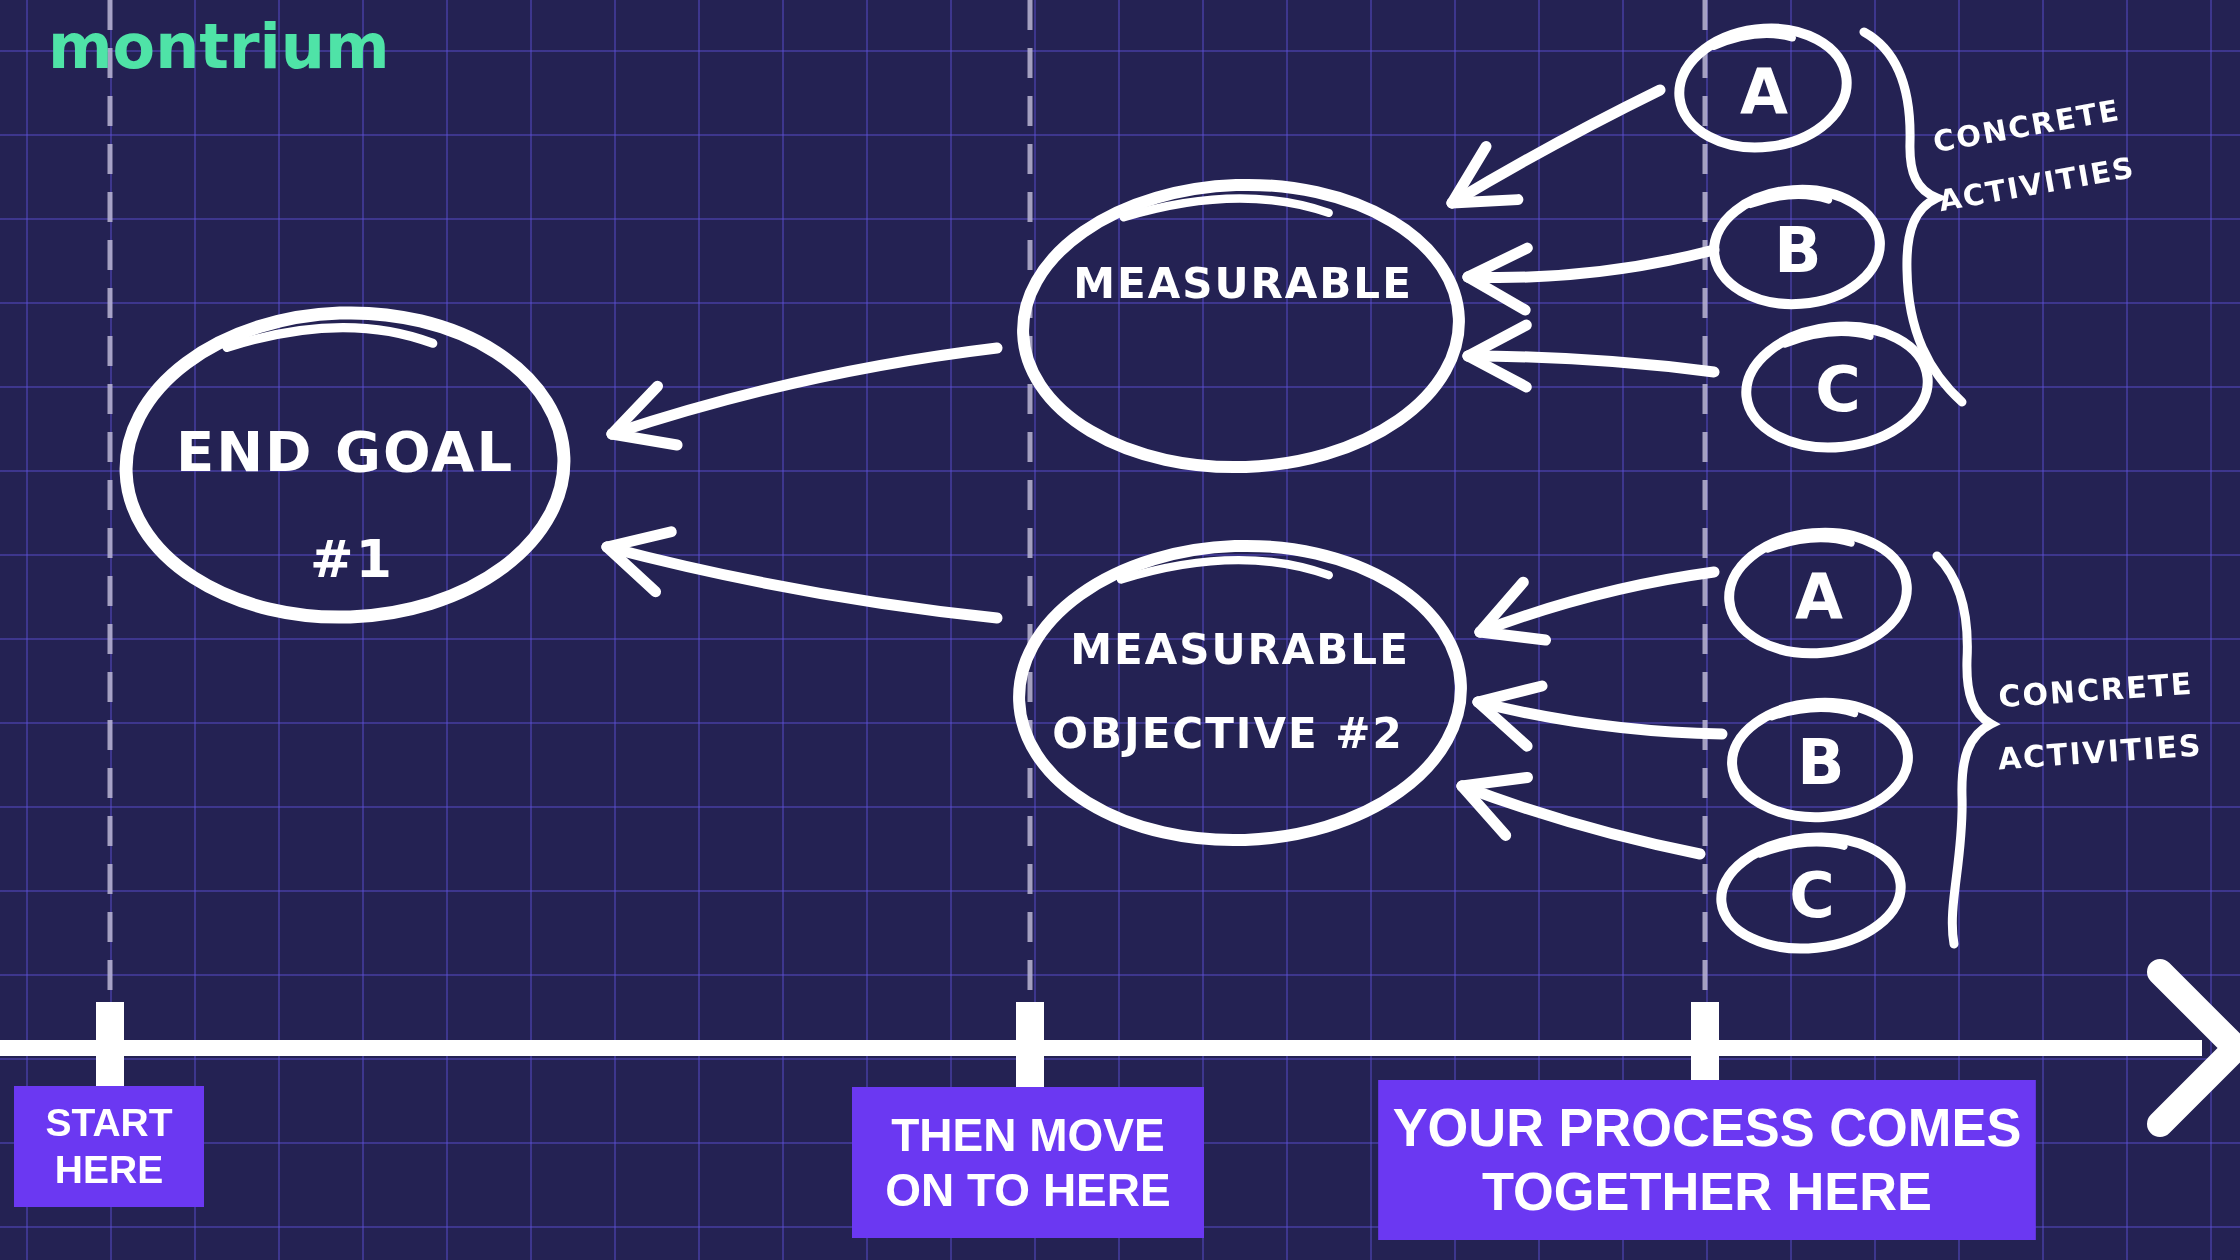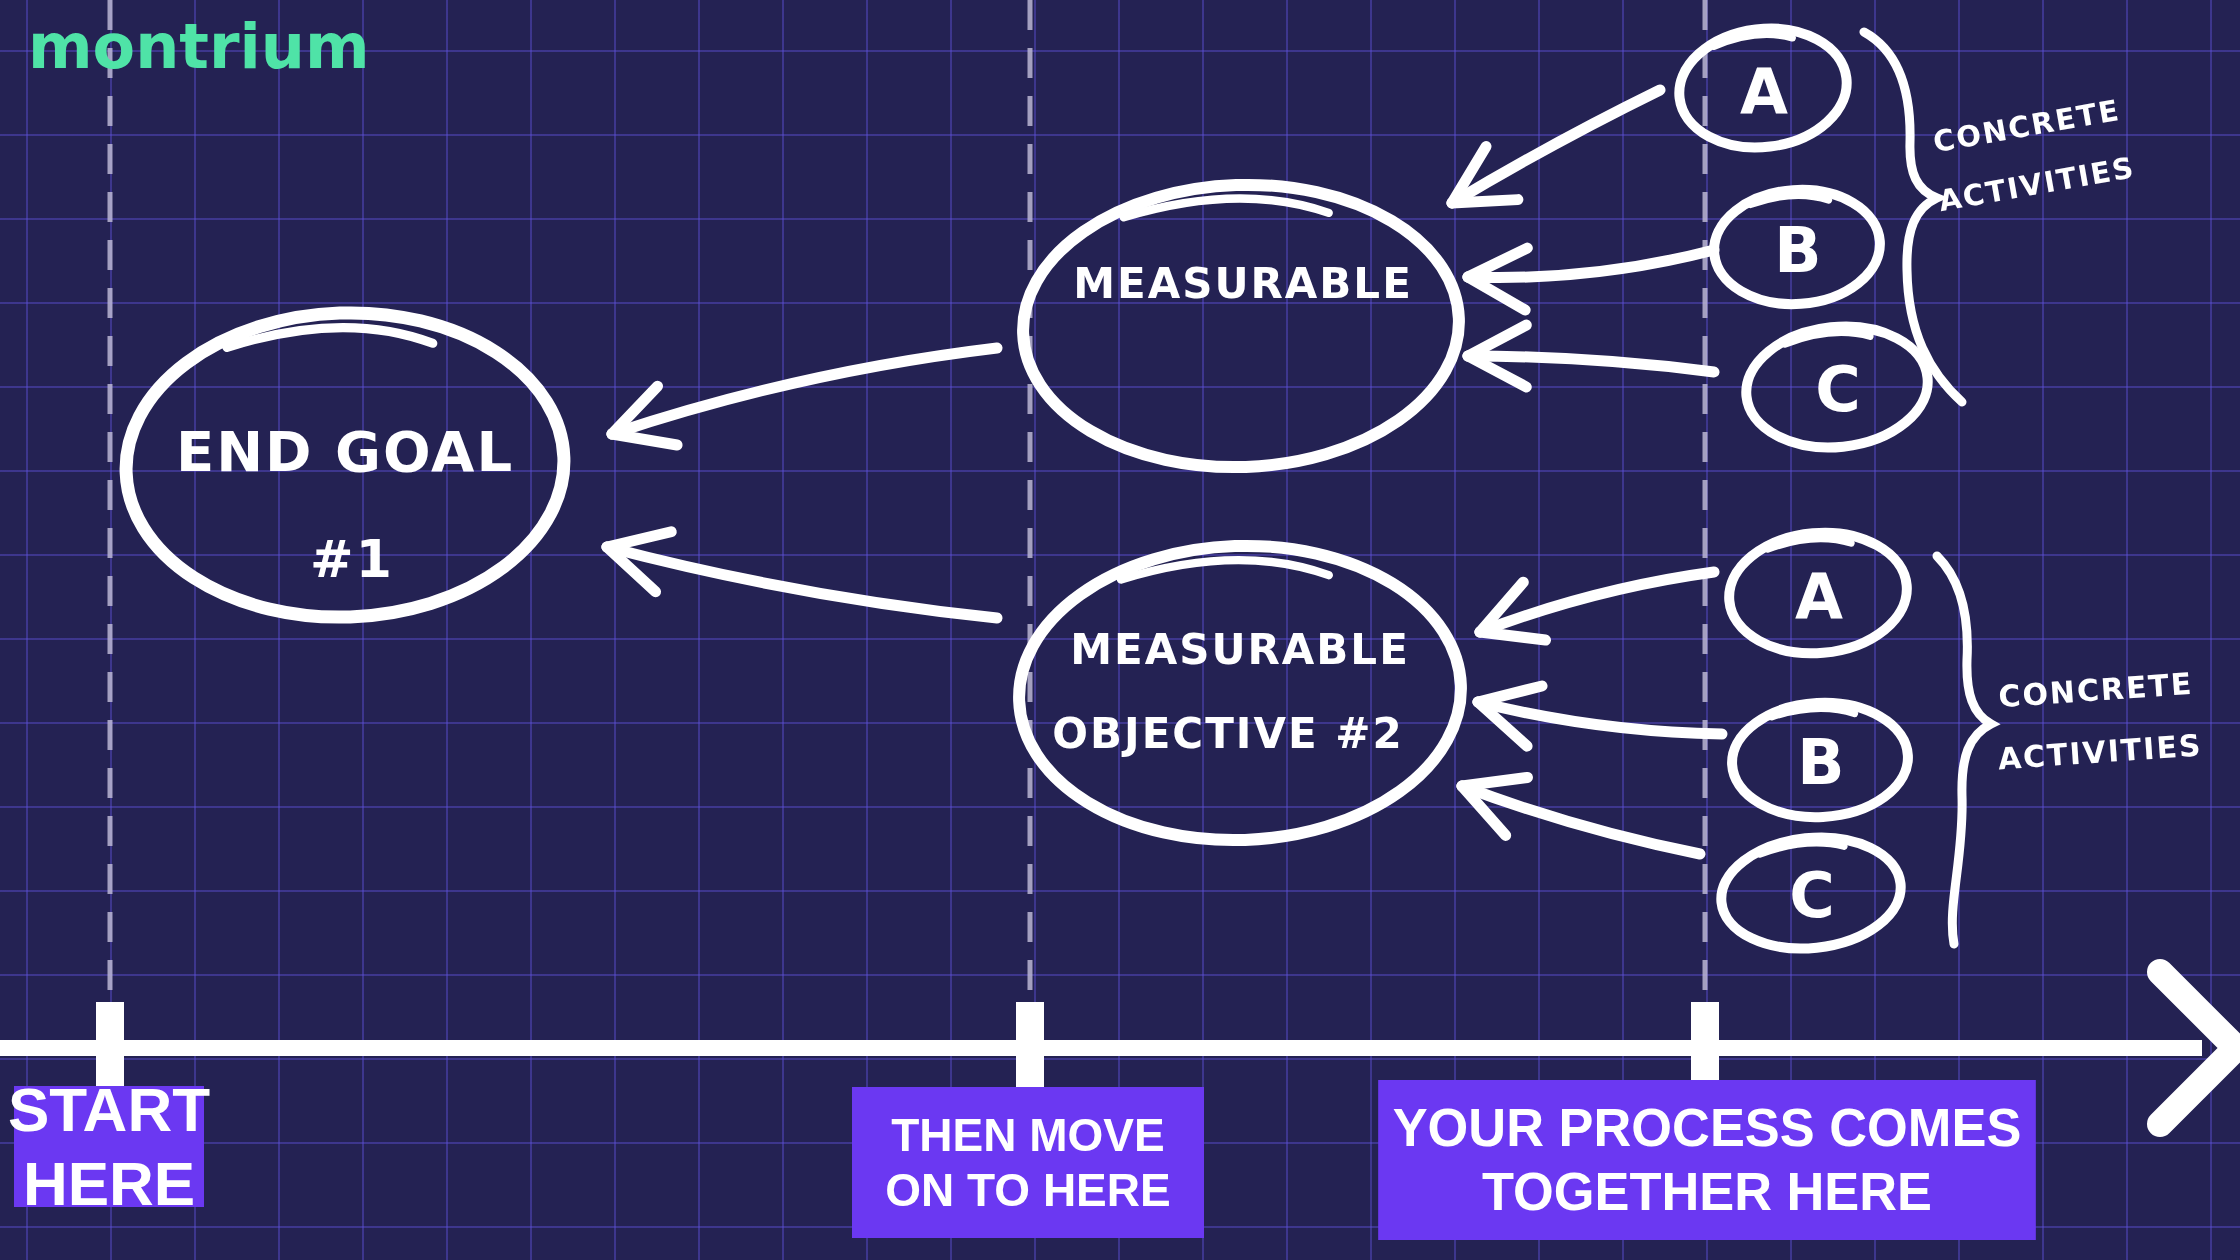--- a/index.html
+++ b/index.html
@@ -10,21 +10,21 @@
       linear-gradient(to right, rgba(96,82,222,.42) 0, rgba(96,82,222,.42) 2px, transparent 2px),
       linear-gradient(to bottom, rgba(96,82,222,.42) 0, rgba(96,82,222,.42) 2px, transparent 2px);
     background-size:84px 84px;
     background-position:26px 50px;
     font-family:"DejaVu Sans",sans-serif;
   }
   #strokes{position:absolute;left:0;top:0;width:2240px;height:1260px;}
   .logo{
     position:absolute;left:28px;top:10px;
     font-family:"DejaVu Sans",sans-serif;font-weight:700;
-    font-size:62px;color:#4fe3a7;letter-spacing:0;
+    font-size:62px;color:#4fe3a7;letter-spacing:0;padding-left:20px;
   }
   .hand{
     position:absolute;color:#ffffff;font-weight:700;letter-spacing:2px;
     transform:translate(-50%,-50%);white-space:nowrap;
     font-family:"DejaVu Sans",sans-serif;
   }
   .hand-multi{
     position:absolute;color:#ffffff;font-weight:700;letter-spacing:2px;
     white-space:pre-line;text-align:center;
     font-family:"DejaVu Sans",sans-serif;line-height:2.05;
@@ -130,19 +130,19 @@
 
   <div class="hand" style="left:1820px;top:596px;font-size:62px;">A</div>
   <div class="hand" style="left:1822px;top:762px;font-size:62px;">B</div>
   <div class="hand" style="left:1813px;top:895px;font-size:62px;">C</div>
 
   <div class="hand-multi" style="left:2032px;top:156px;font-size:29px;transform:translate(-50%,-50%) rotate(-10deg);">CONCRETE
 ACTIVITIES</div>
   <div class="hand-multi" style="left:2098px;top:721px;font-size:30px;transform:translate(-50%,-50%) rotate(-4deg);">CONCRETE
 ACTIVITIES</div>
 
-  <div class="tl-label" style="left:14px;top:1086px;width:190px;height:121px;font-size:62px;text-align:center;">START
+  <div class="tl-label" style="left:14px;top:1086px;width:190px;height:121px;font-size:39px;text-align:center;">START
 HERE</div>
   <div class="tl-label" style="left:852px;top:1087px;width:352px;height:151px;font-size:46px;">THEN MOVE
 ON TO HERE</div>
   <div class="tl-label" style="left:1368px;top:1080px;width:678px;height:160px;font-size:54px;transform:scaleX(.97);">YOUR PROCESS COMES
 TOGETHER HERE</div>
 </div>
 
 </body></html>

